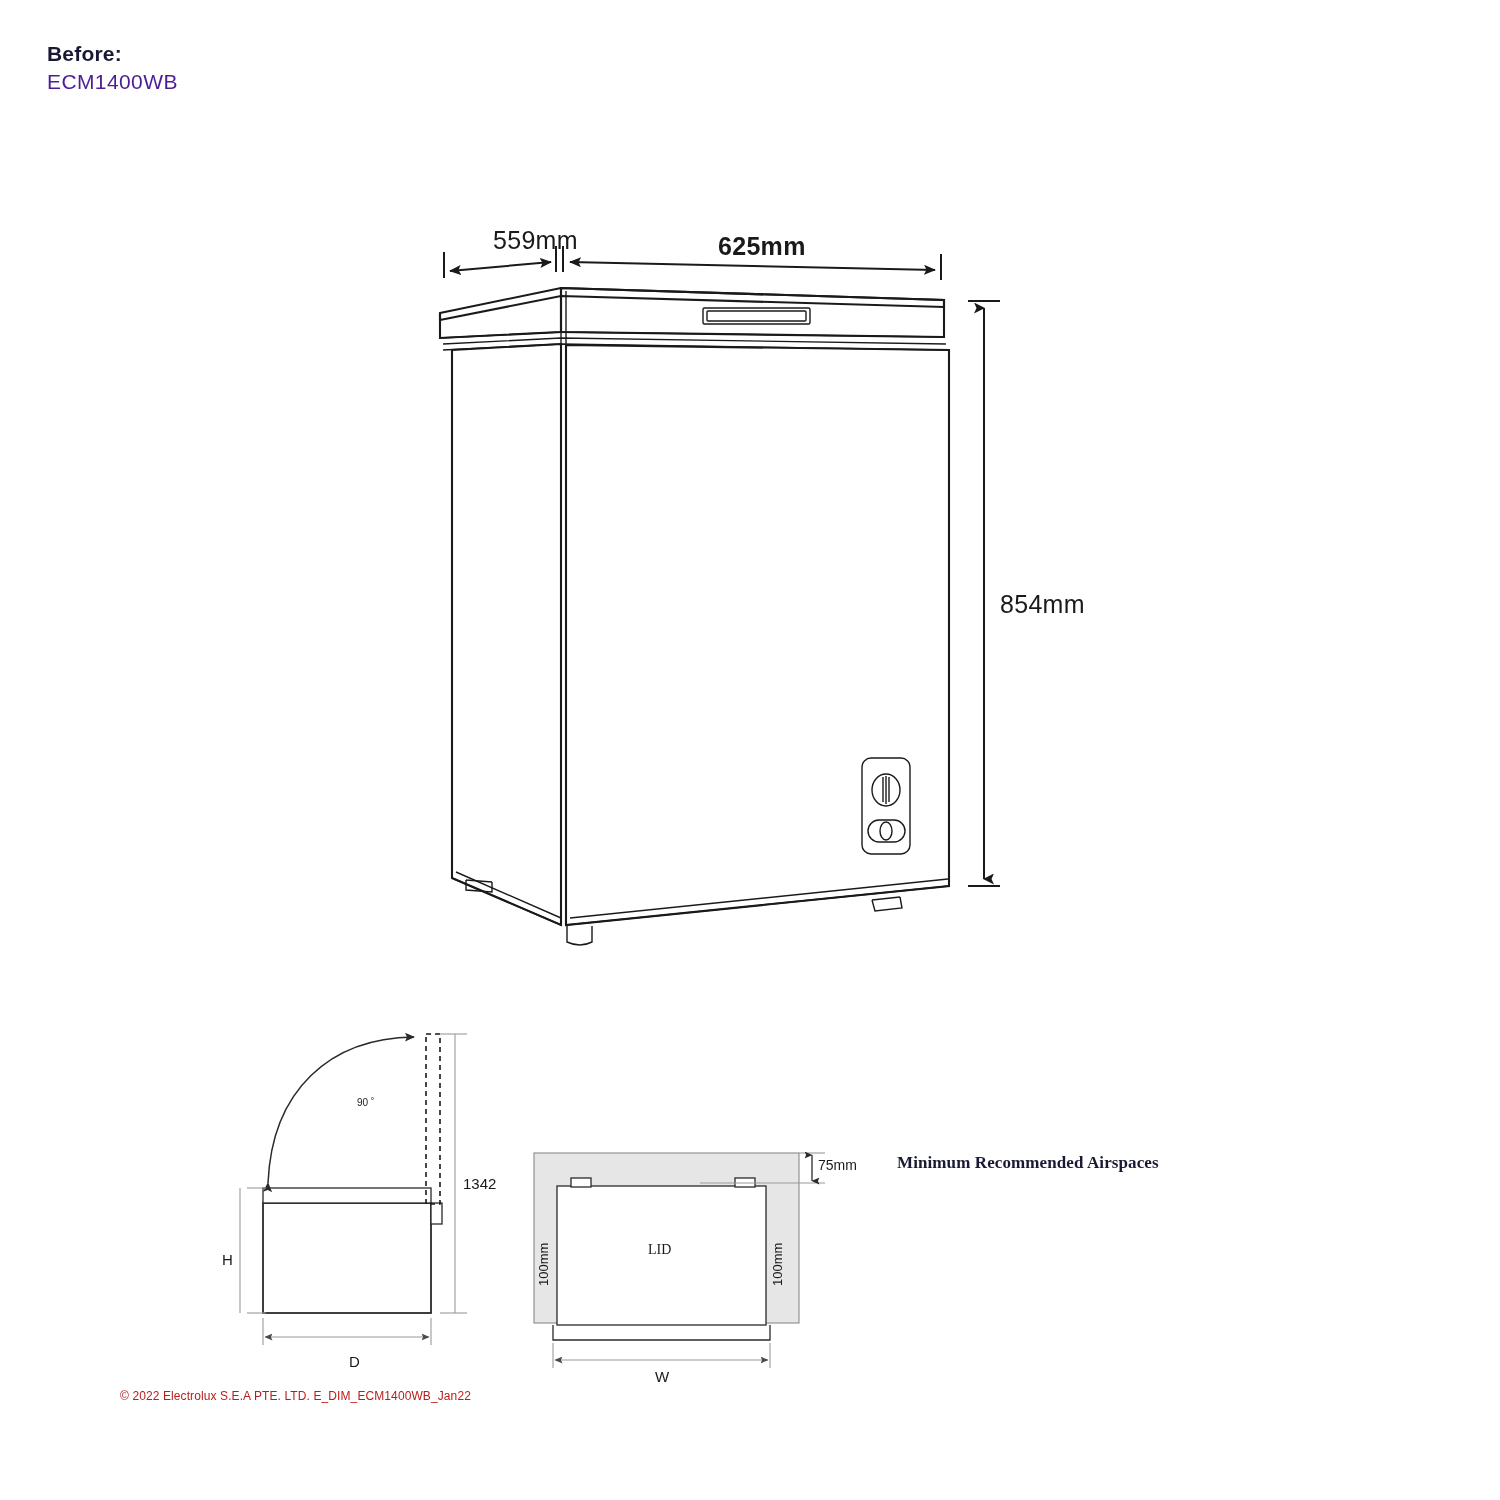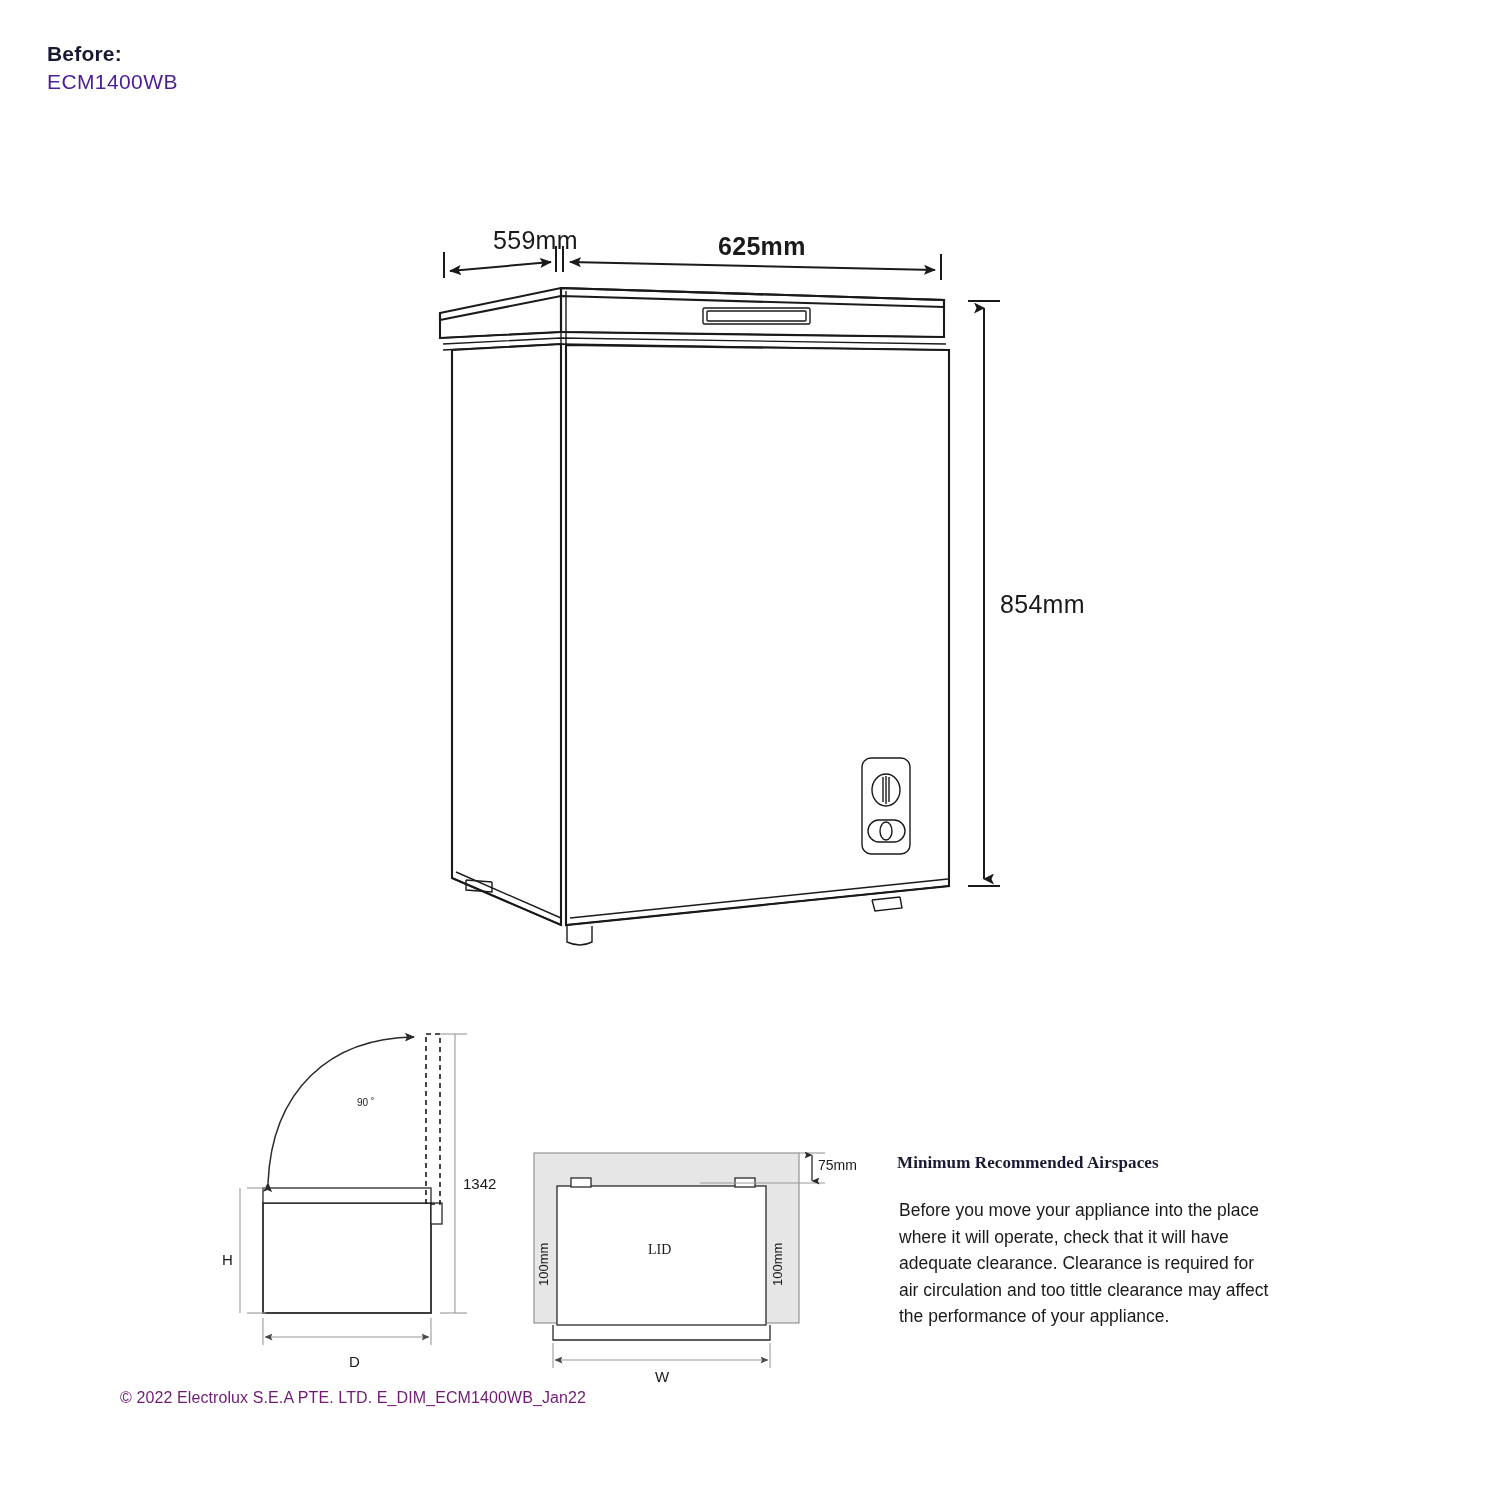--- a/index.html
+++ b/index.html
@@ -79,22 +79,22 @@
     font-size: 17.5px;
     color: #1a1a1a;
     line-height: 1.52;
   }
 
   
   #footer {
     position: absolute;
     left: 120px;
     top: 1389px;
-    font-size: 16px;
-    color: #701a75;
+    font-size: 12px;
+    color: #b91c1c;
     letter-spacing: 0.1px;
     white-space: nowrap;
   }
 
   
   svg.layer {
     position: absolute;
     left: 0;
     top: 0;
     width: 1500px;
@@ -293,17 +293,16 @@
   <div class="dim-small" style="left:222px; top:1251px; font-size:15px;">H</div>
   <div class="dim-small" style="left:349px; top:1353px; font-size:15px;">D</div>
 
   <div class="dim-small" style="left:648px; top:1242px; font-size:14px;font-family:Liberation Serif, serif;">LID</div>
   <div class="rot-label" style="left:536px; top:1286px; font-size:13px;">100mm</div>
   <div class="rot-label" style="left:770px; top:1286px; font-size:13px;">100mm</div>
   <div class="dim-small" style="left:818px; top:1157px; font-size:14px;">75mm</div>
   <div class="dim-small" style="left:655px; top:1368px; font-size:15px;">W</div>
 
   <div id="airspace-heading">Minimum Recommended Airspaces</div>
-  <div id="airspace-body">Before you move your appliance into the place where it will operate, check that it will have  adequate clearance. Clearance is required for air circulation and too tittle clearance may affect the performance of your appliance.</div>
 
   <div id="footer">© 2022 Electrolux S.E.A PTE. LTD. E_DIM_ECM1400WB_Jan22</div>
 
 </div>
 
 </body></html>

